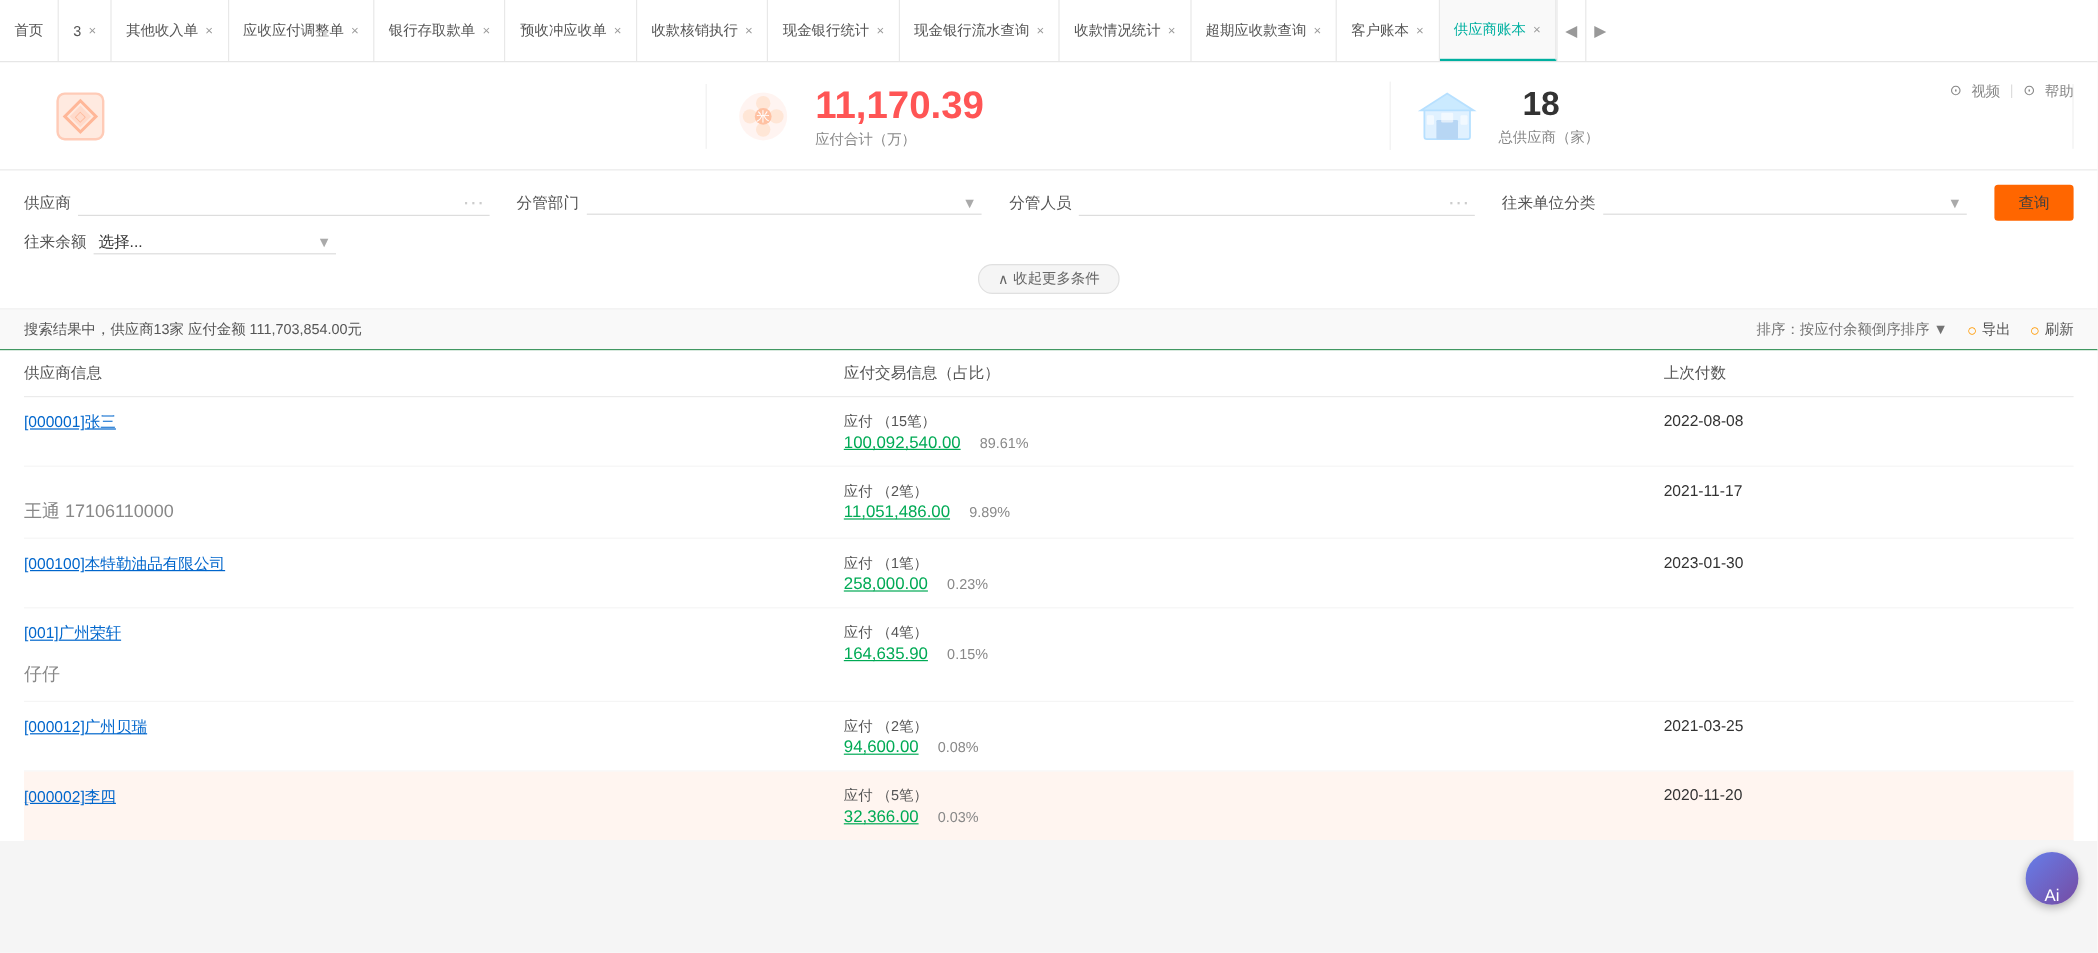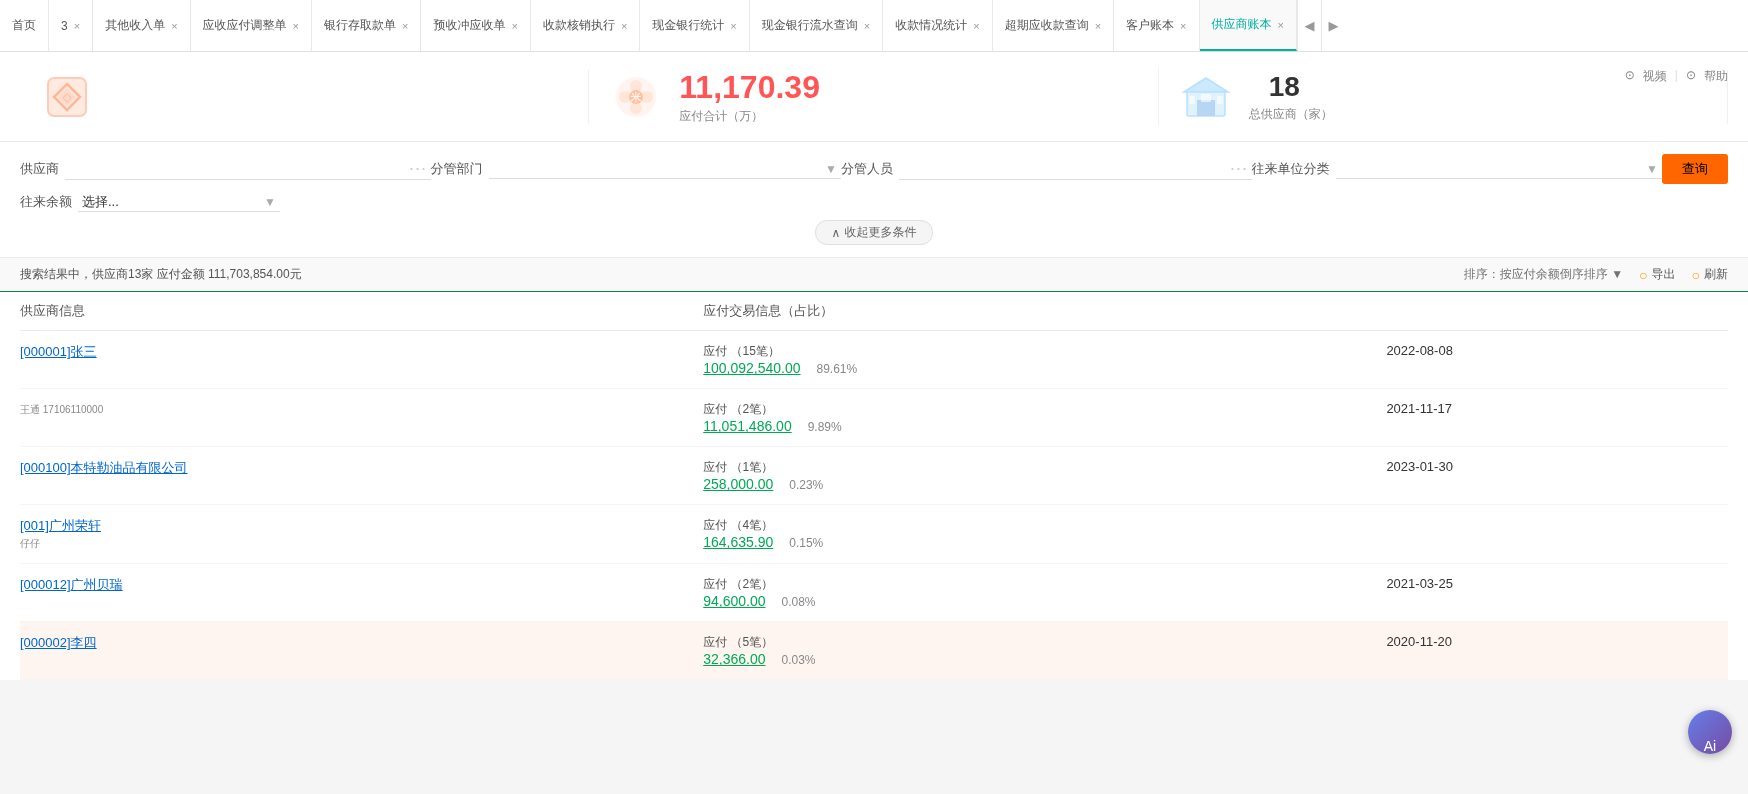--- a/index.html
+++ b/index.html
@@ -85,21 +85,21 @@
 
     
     .filter-area {
       background: #fff;
       padding: 12px 20px;
       border-bottom: 1px solid #ebebeb;
     }
     .filter-row {
       display: flex;
       align-items: center;
-      gap: 0;
+      gap: 23px;
       margin-bottom: 8px;
     }
     .filter-row:last-child { margin-bottom: 0; }
     .filter-item {
       display: flex;
       align-items: center;
       gap: 6px;
       flex: 1;
       min-width: 0;
     }
@@ -136,21 +136,21 @@
       color: #333;
       background: transparent;
       width: 100%;
       padding: 2px 4px;
       appearance: none;
       cursor: pointer;
     }
     .chevron-icon { color: #aaa; font-size: 12px; position: absolute; right: 4px; pointer-events: none; }
     .btn-query {
       background: #ff6600;
-      color: #000000;
+      color: #404040;
       border: none;
       padding: 6px 20px;
       border-radius: 3px;
       cursor: pointer;
       font-size: 13px;
       white-space: nowrap;
     }
     .collapse-bar {
       text-align: center;
       margin-top: 8px;
@@ -209,21 +209,21 @@
       align-items: start;
       cursor: pointer;
     }
     .table-row.highlighted { background: #fff5f0; }
     .supplier-name {
       color: #0066cc;
       text-decoration: underline;
       font-size: 13px;
       cursor: pointer;
     }
-    .supplier-sub { color: #888; font-size: 10px; margin-top: 2px; }
+    .supplier-sub { color: #888; font-size: 15px; margin-top: 16px; }
     .tx-count { color: #555; font-size: 12px; }
     .tx-amount { color: #00aa55; font-size: 14px; font-weight: 500; text-decoration: underline; cursor: pointer; }
     .tx-percent { color: #888; font-size: 12px; margin-left: 12px; }
     .tx-row { display: flex; align-items: baseline; gap: 4px; flex-wrap: wrap; }
     .last-pay { color: #333; font-size: 13px; }
   </style>
 </head>
 <body>
 
 <nav class="top-nav">
@@ -417,20 +417,21 @@
       <span style="color:#f90; font-size:14px;">○</span>
       <span>刷新</span>
     </span>
   </div>
 </div>
 
 <div class="table-area">
   <div class="table-header">
     <span>供应商信息</span>
     <span>应付交易信息（占比）</span>
+    <span>上次付数</span>
   </div>
 
   <div class="table-row">
     <div>
       <div class="supplier-name">
         <span>[000001]</span><span>张三</span>
       </div>
     </div>
     <div>
       <div class="tx-count">

